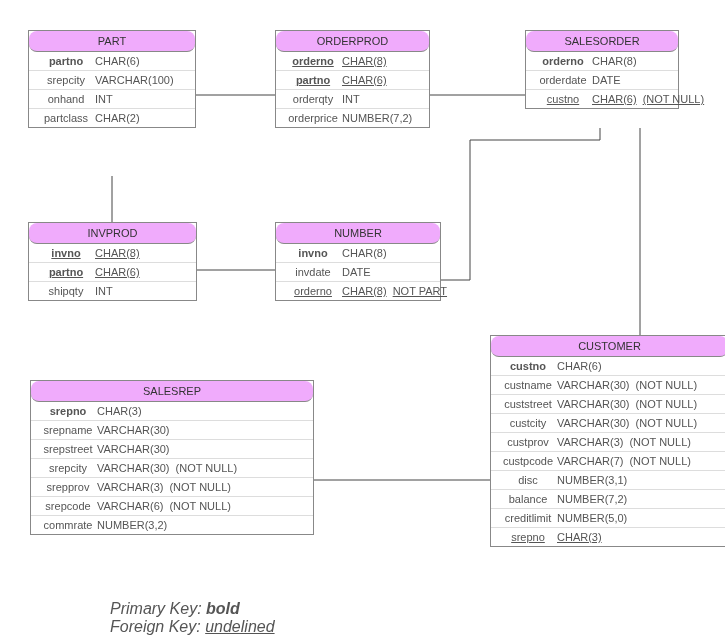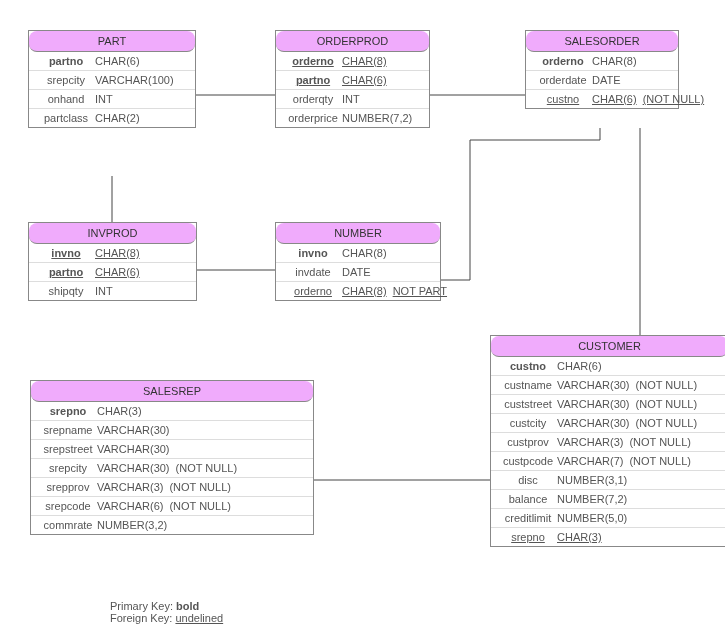--- a/index.html
+++ b/index.html
@@ -36,22 +36,23 @@
     color:#555;
   }
   .entity-row:last-child { border-bottom: none; }
   .col-name { display: inline-block; min-width: 58px; text-align: center; }
   .col-type { display: inline-block; }
   .col-extra { display: inline-block; margin-left: 6px; text-align: right; }
   .pk .col-name { font-weight: bold; }
   .fk .col-name, .fk .col-type, .fk .col-extra { text-decoration: underline; }
   .legend {
     position: absolute;
-    font-size: 11px;
+    font-size: 16px;
     color: #555;
+    font-style: italic;
   }
   .legend .bold { font-weight: bold; }
   .legend .und { text-decoration: underline; }
   svg.connectors {
     position: absolute;
     left: 0; top: 0;
     width: 725px; height: 642px;
     pointer-events: none;
   }
   svg.connectors line { stroke: #444; stroke-width: 1; }

